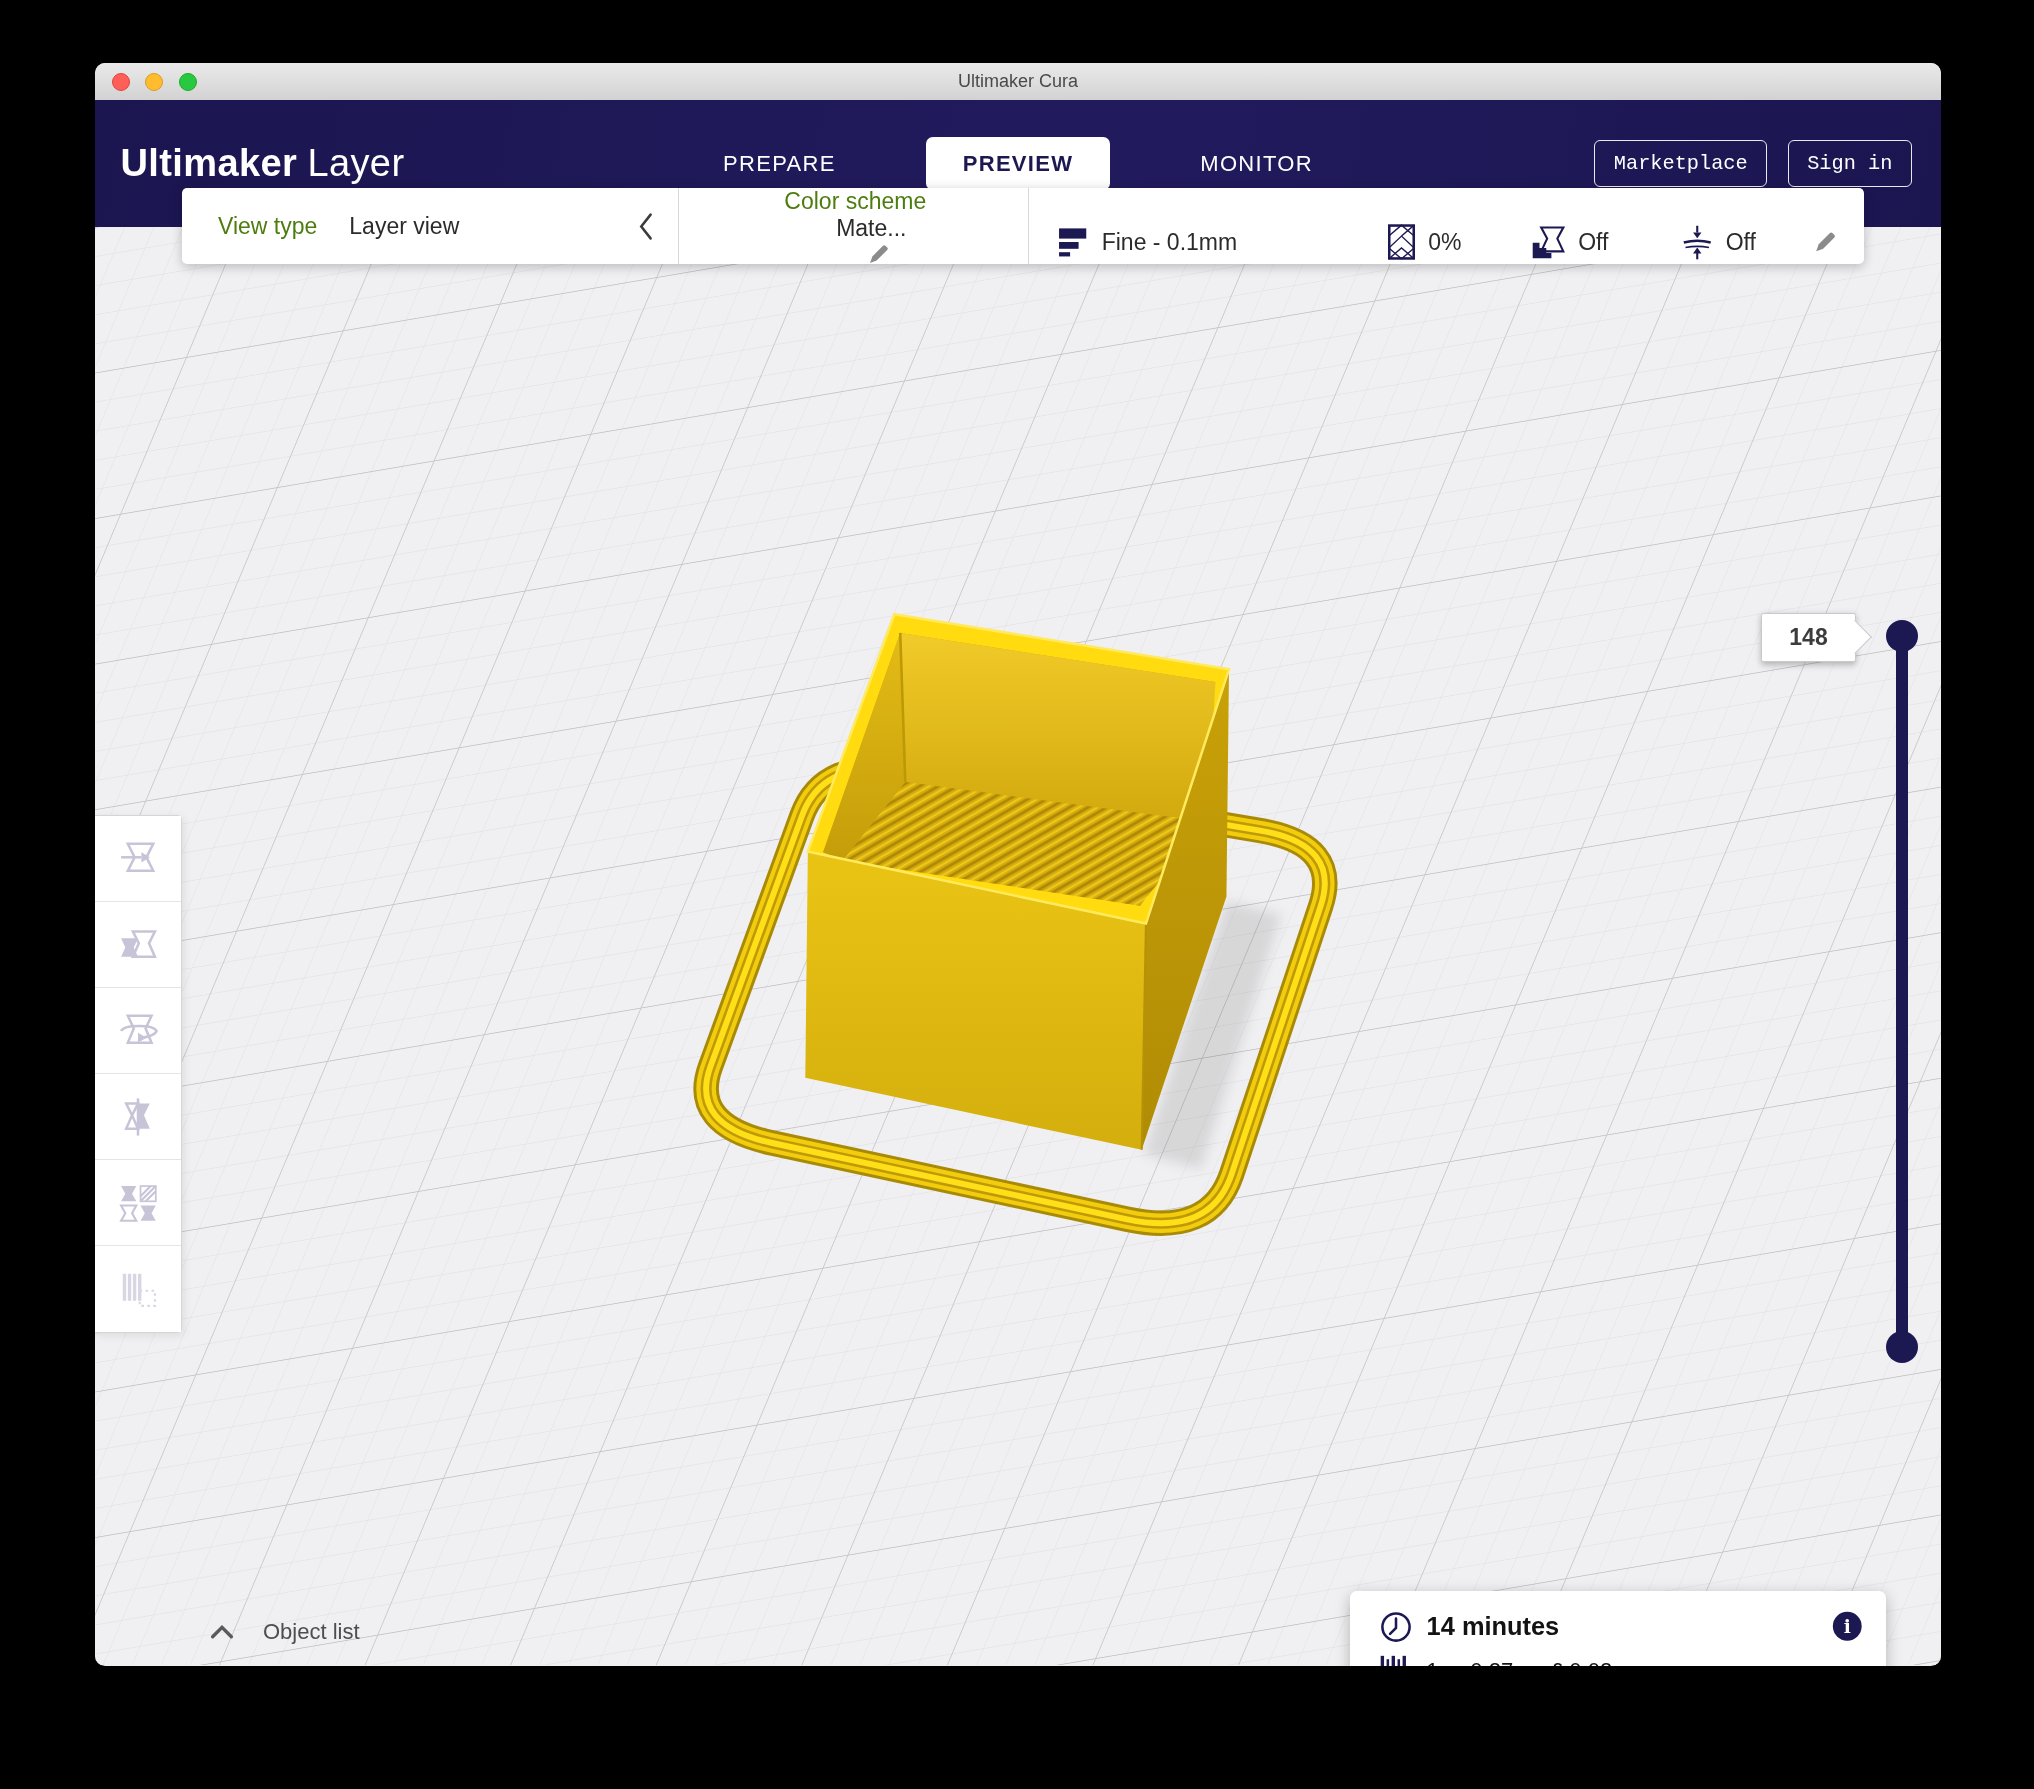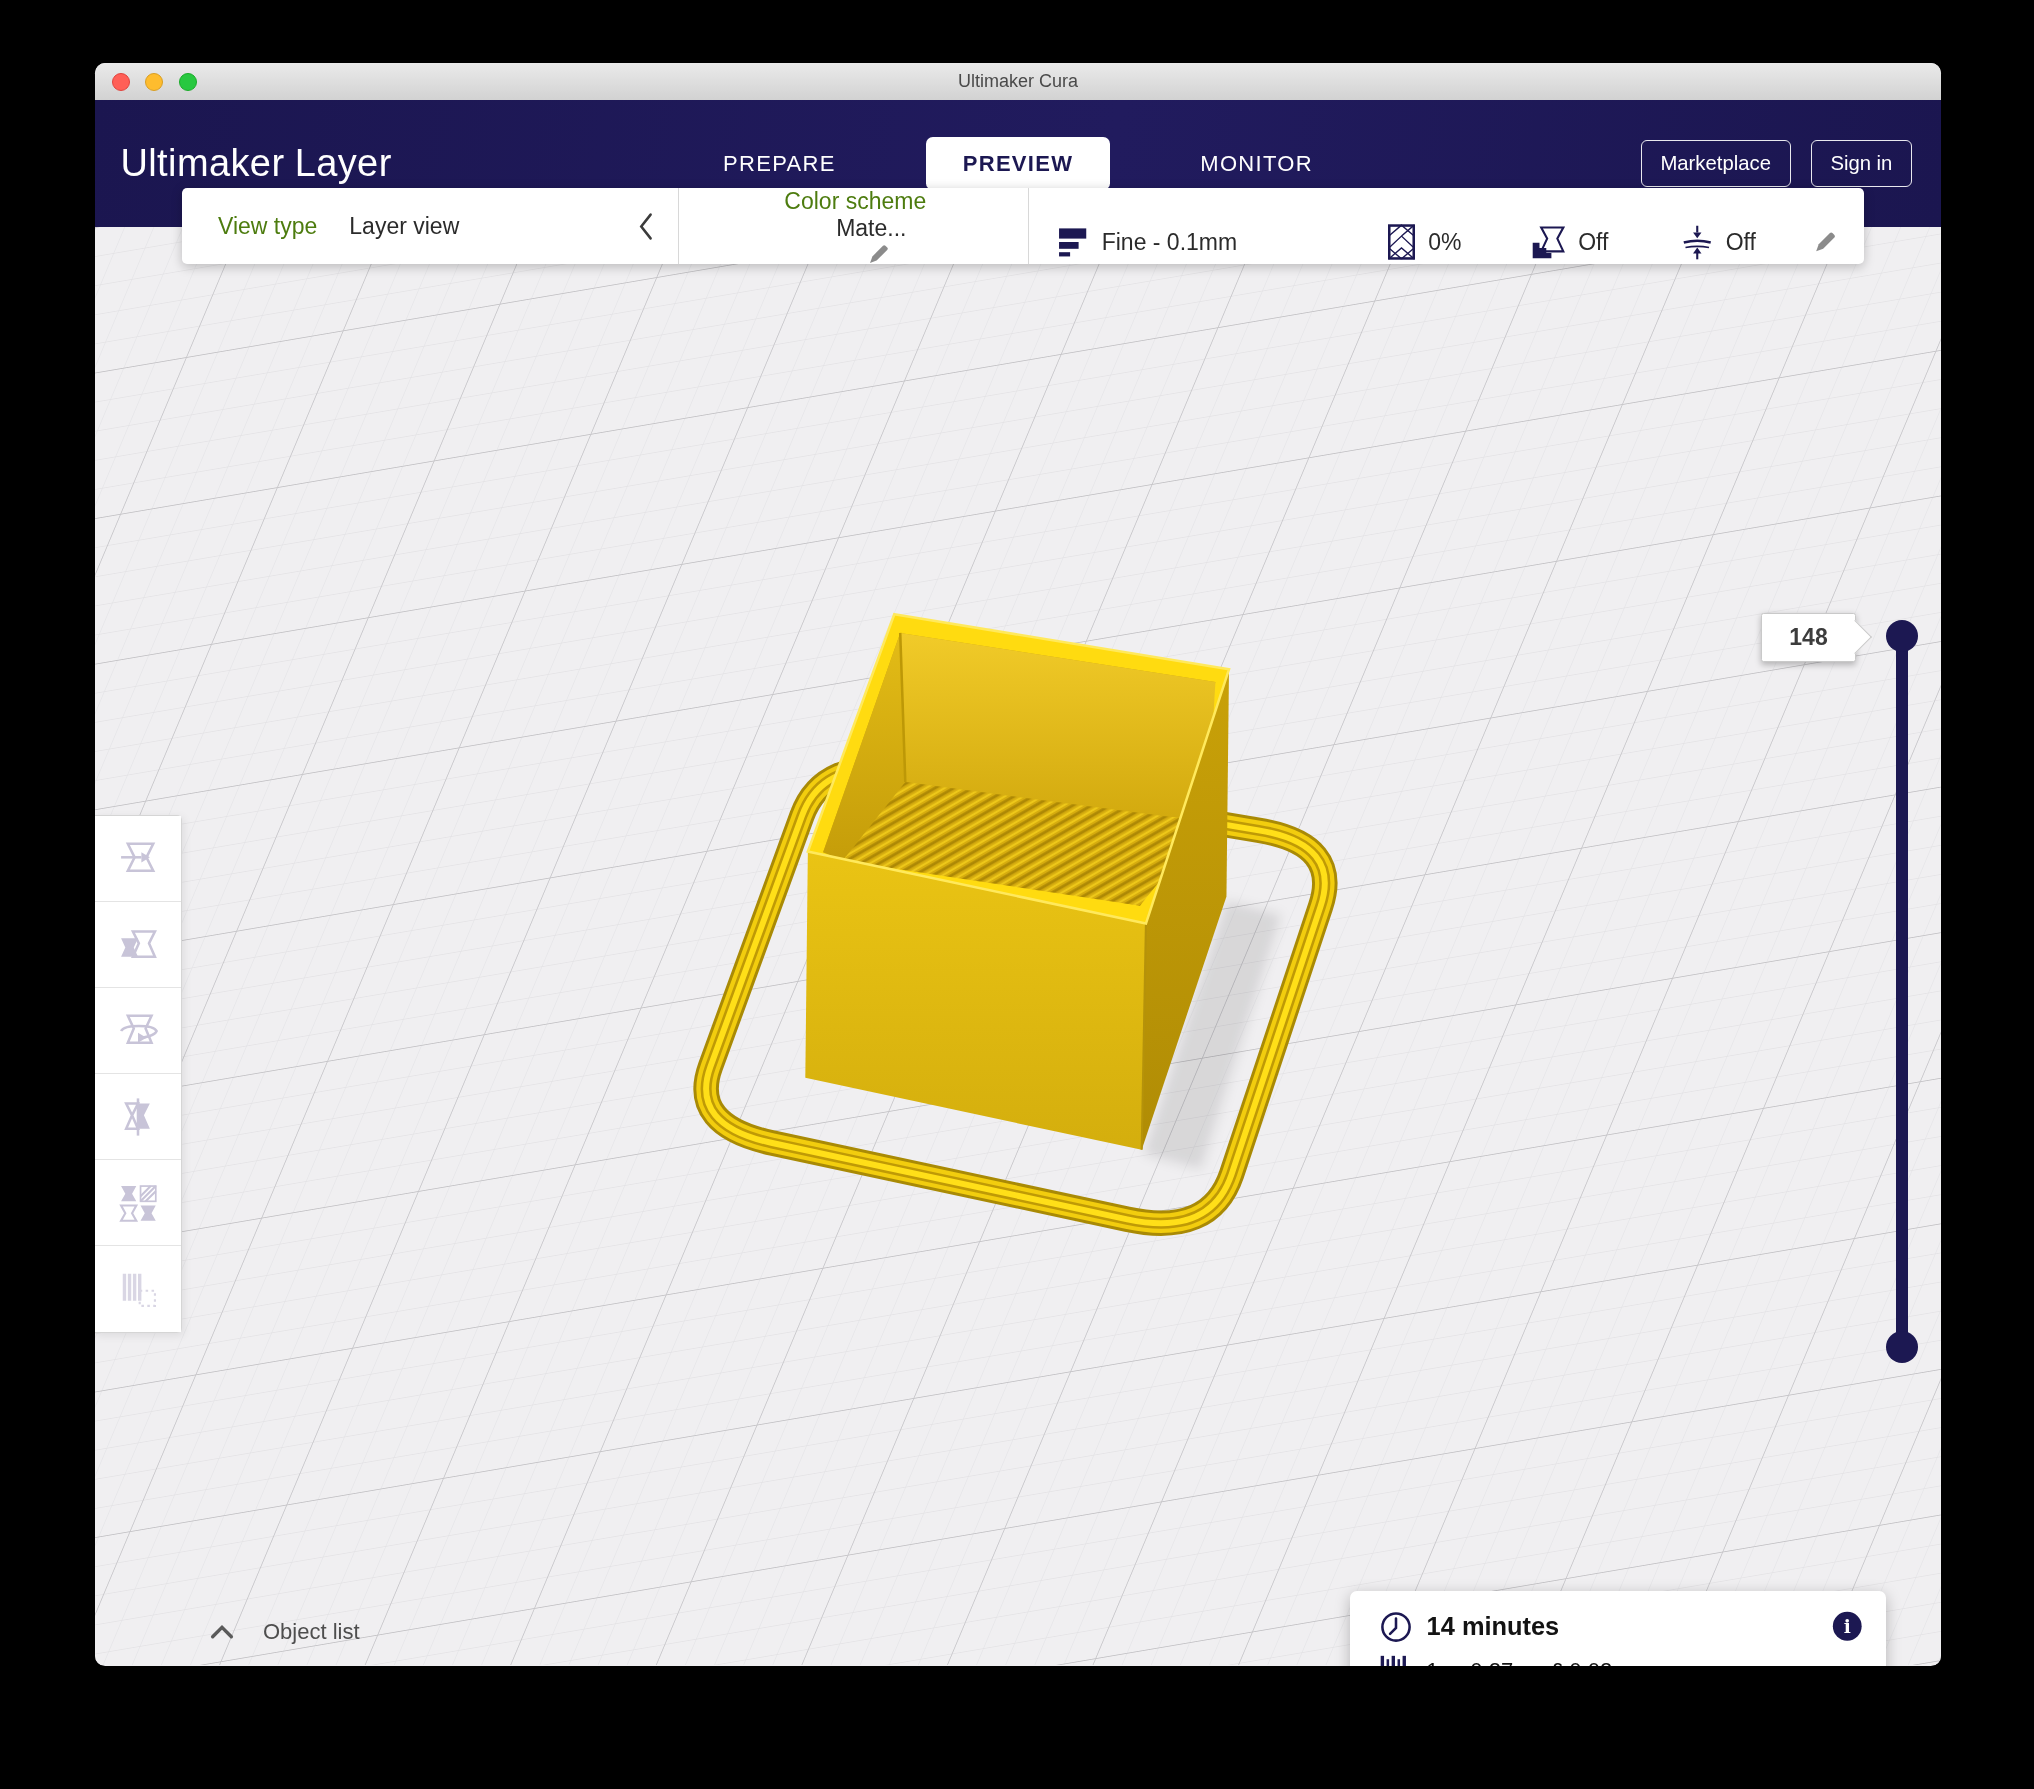--- a/index.html
+++ b/index.html
@@ -29,38 +29,38 @@
   }
   
   .appheader{
     position:absolute;left:0;top:37px;right:0;height:127px;
     background:linear-gradient(100deg,#1b1650 0%,#211b5e 55%,#1b1650 100%);
   }
   .logo{
     position:absolute;left:25.4px;top:0;height:127px;display:flex;align-items:center;
     color:#fff;font-size:38px;letter-spacing:0.4px;
   }
-  .logo b{font-weight:400;}
+  .logo b{font-weight:700;}
   .logo span{font-weight:300;margin-left:10.2px;}
   .stage-tabs{
     position:absolute;left:0;right:0;top:0;height:127px;
     display:flex;align-items:center;justify-content:center;gap:53px;
   }
   .stage-tab{
     color:#fff;font-size:22px;letter-spacing:1.3px;font-weight:500;
     padding:13.6px 37px;border-radius:6.8px;cursor:default;
   }
   .stage-tab.active{background:#fff;color:#1c1852;font-weight:700;}
   .header-buttons{
     position:absolute;right:29px;top:0;height:127px;display:flex;align-items:center;gap:20.3px;
   }
   .outline-btn{
     border:1.7px solid rgba(255,255,255,.9);border-radius:6px;color:#fff;
     font-size:20.3px;padding:11px 18.6px;background:transparent;
-    font-family:Liberation Sans, sans-serif;
+    font-family:Liberation Mono, monospace;
   }
   
   .toolbar{
     position:absolute;left:87px;top:125px;width:1682px;height:76px;
     background:#fff;border-radius:5.1px;box-shadow:0 2.5px 10.2px rgba(0,0,0,.22);
     display:flex;align-items:stretch;z-index:30;
   }
   .tb-sec{display:flex;align-items:center;position:relative;}
   .tb-sec1{width:496px;padding-left:36px;box-sizing:border-box;}
   .tb-sec2{width:349px;padding-left:36px;box-sizing:border-box;flex-direction:column;}

